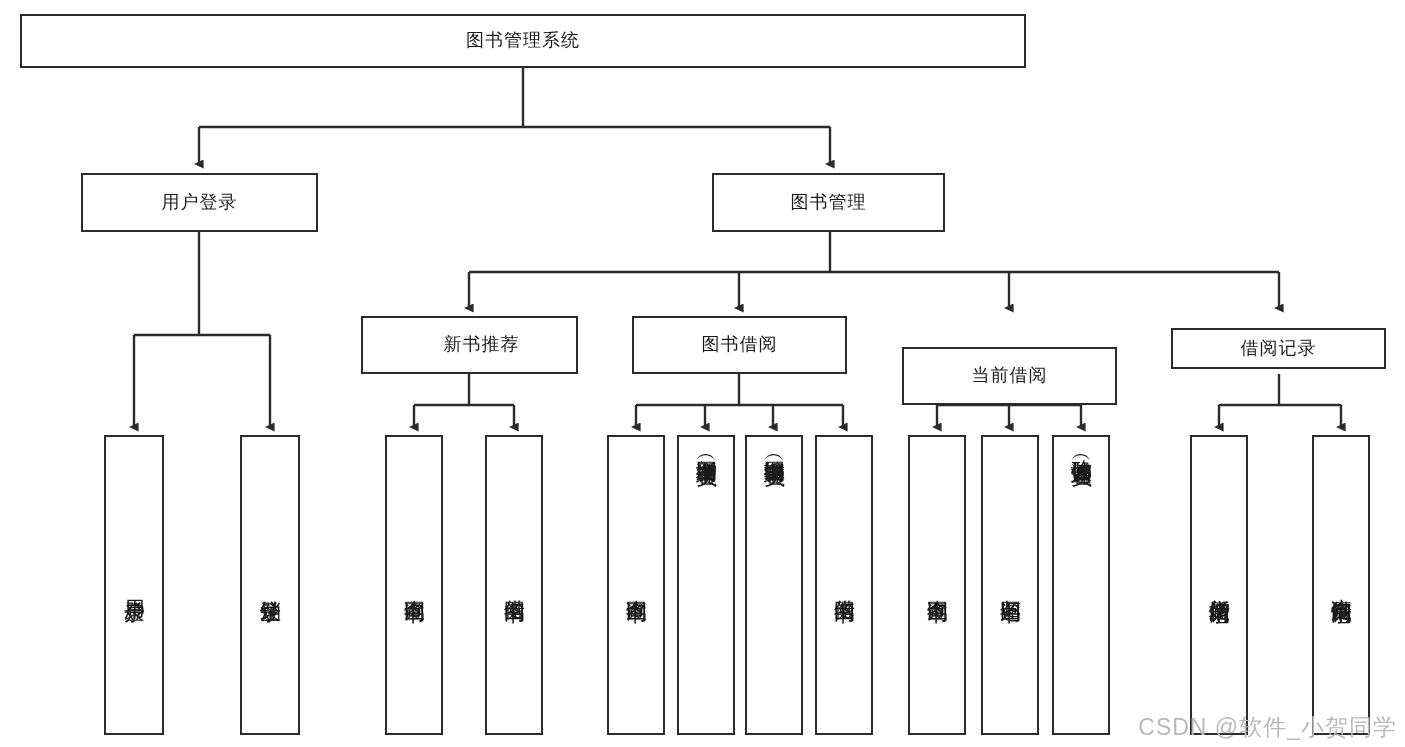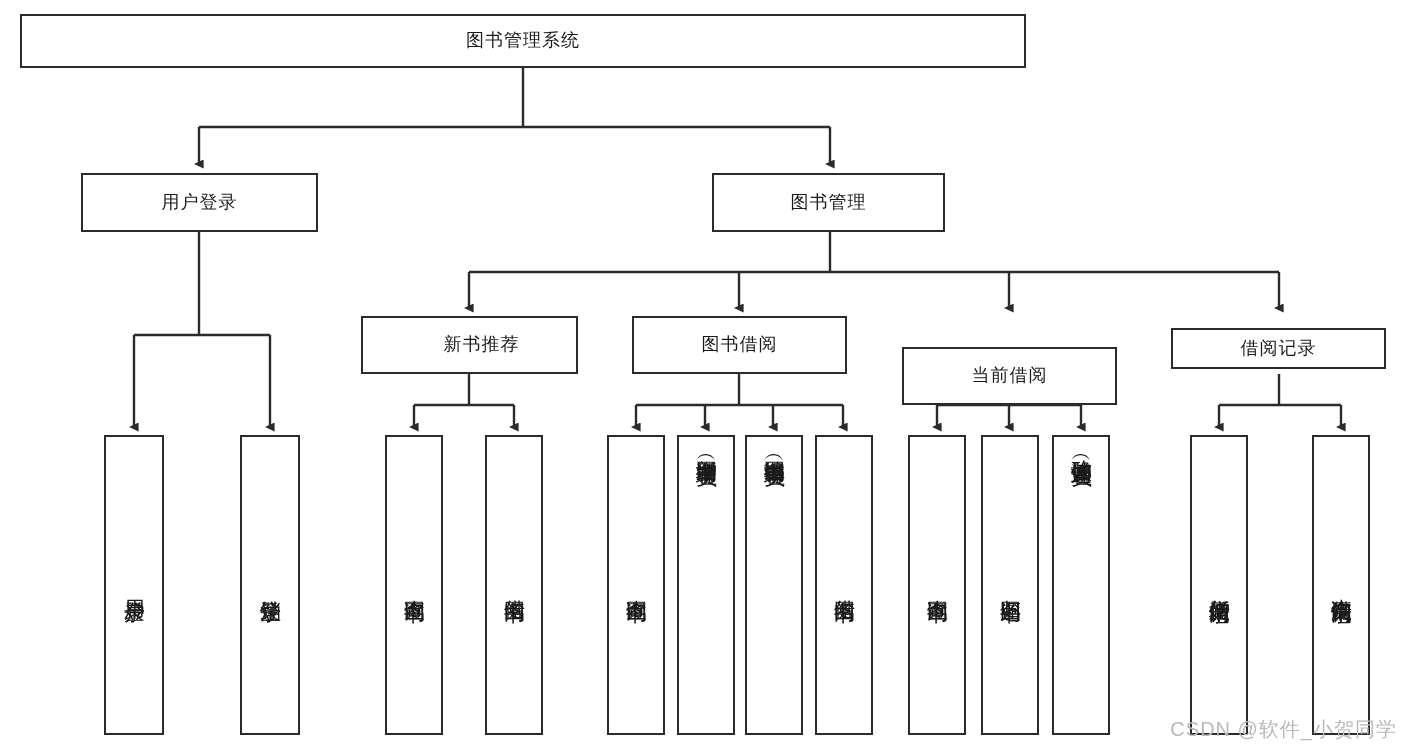--- a/index.html
+++ b/index.html
@@ -54,21 +54,21 @@
     align-items:center;
     justify-content:center;
     height:100%;
     width:100%;
   }
   .vwrap.top{align-items:flex-start;}
   .watermark{
     position:absolute;
     right:8px;
     bottom:4px;
-    font-size:20px;
+    font-size:23px;
     color:#b9b9b9;
     letter-spacing:1px;
     white-space:nowrap;
     user-select:none;
   }
 </style>
 </head>
 <body>
 
 <div id="stage">

